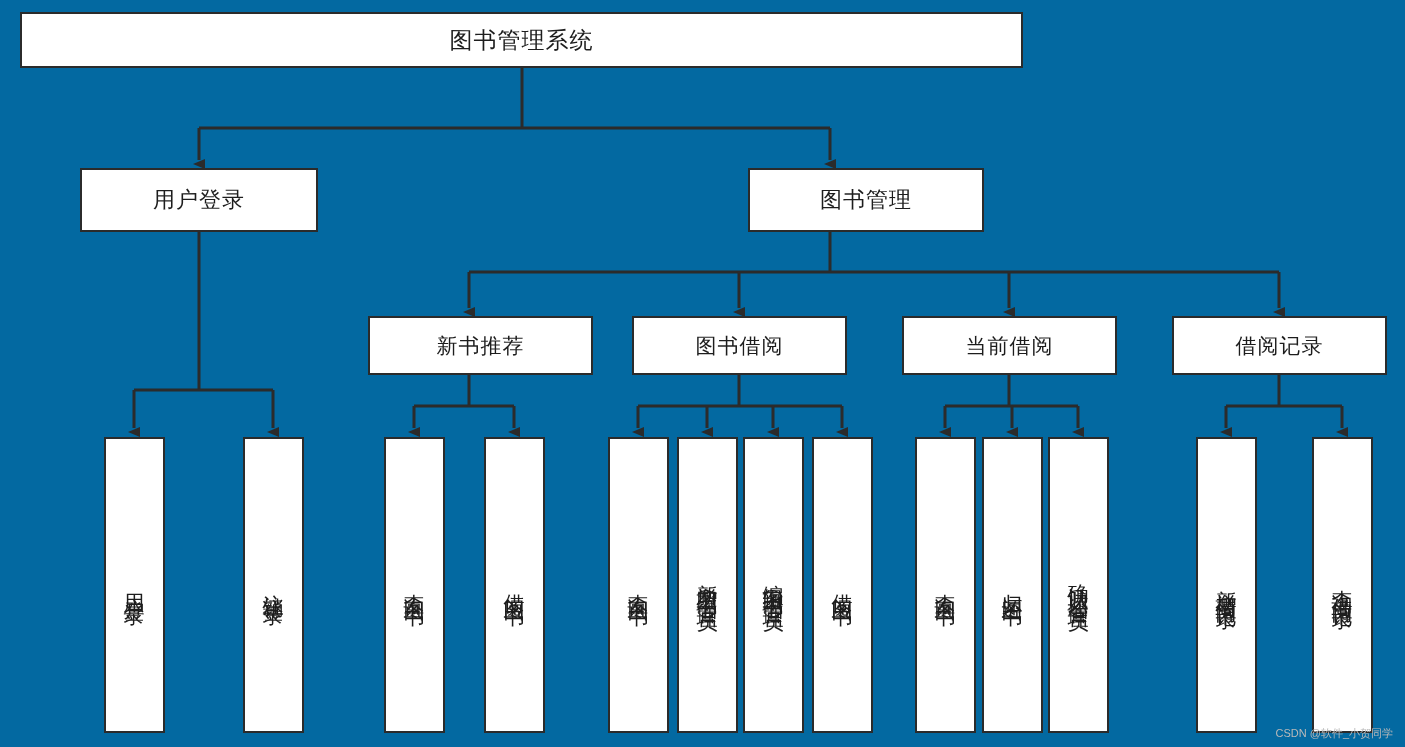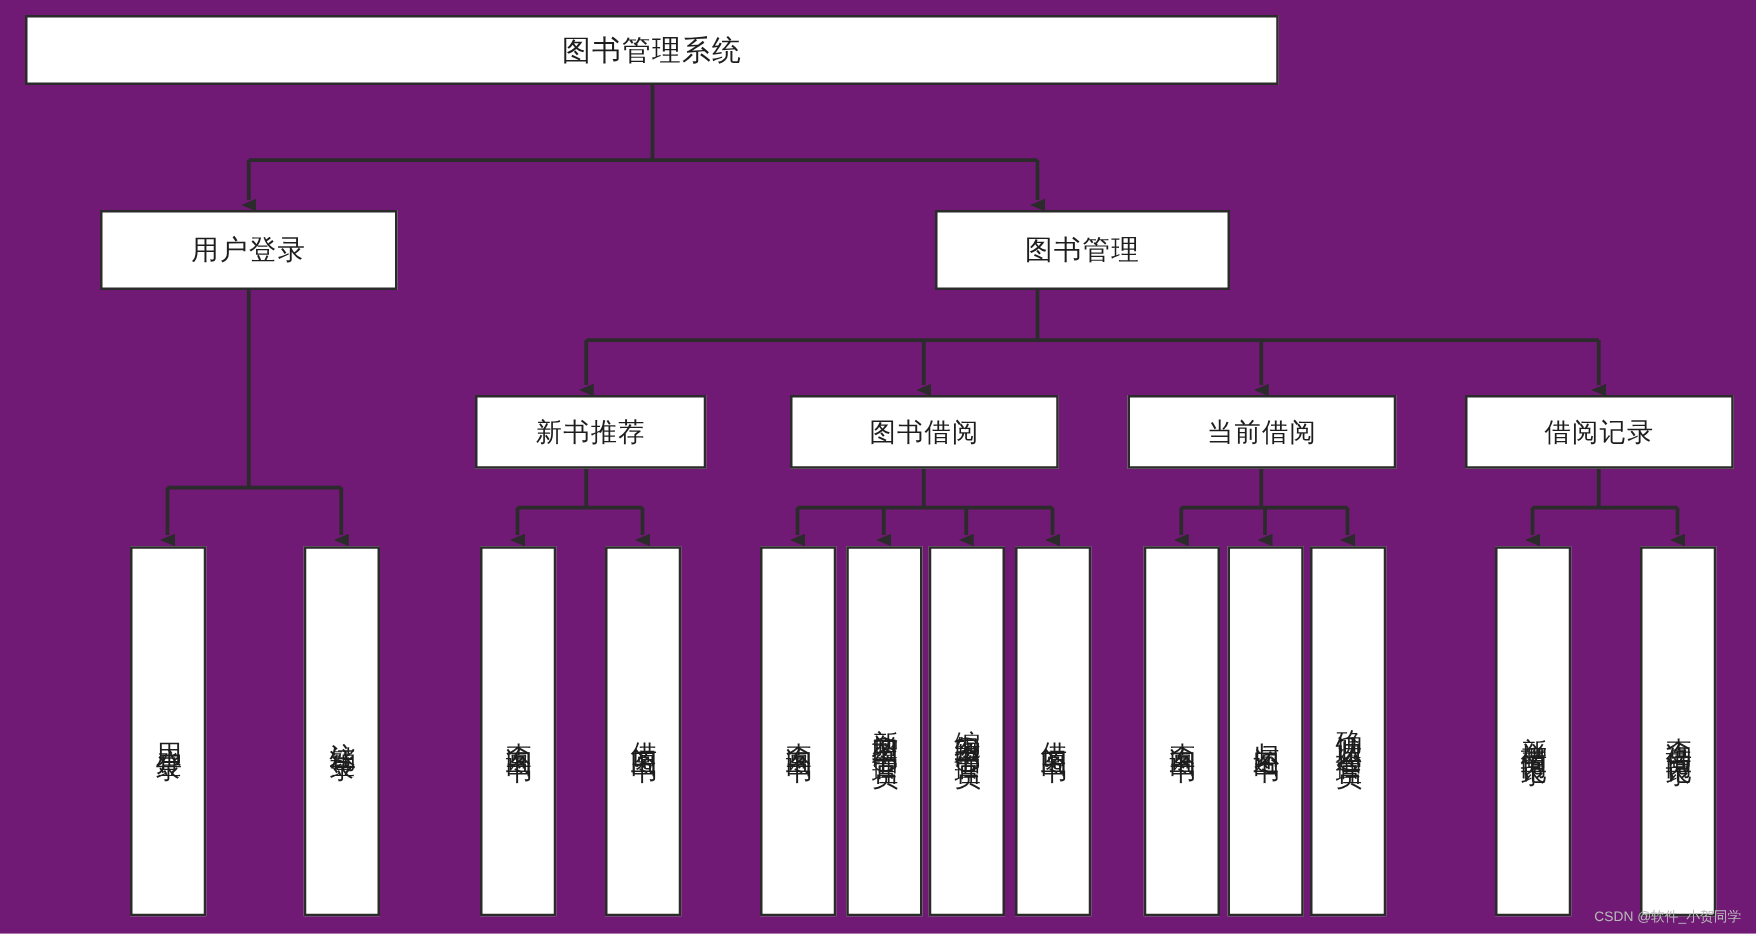--- a/index.html
+++ b/index.html
@@ -8,21 +8,21 @@
     padding: 0;
     background: #ffffff;
   }
   body {
     font-family: "Liberation Sans", "DejaVu Sans", sans-serif;
   }
   #canvas {
     position: relative;
     width: 1405px;
     height: 747px;
-    background: #701a75;
+    background: #0369a1;
     overflow: hidden;
   }
   
   #connectors {
     position: absolute;
     left: 0;
     top: 0;
     width: 1405px;
     height: 747px;
   }
@@ -142,21 +142,21 @@
     <span>图书管理系统</span>
   </div>
 
   <div class="node lvl2" style="left:80px; top:168px; width:238px; height:64px;">
     <span>用户登录</span>
   </div>
   <div class="node lvl2" style="left:712px; top:168px; width:236px; height:64px;margin-left:36px;">
     <span>图书管理</span>
   </div>
 
-  <div class="node lvl3" style="left:380px; top:316px; width:185px; height:59px;">
+  <div class="node lvl3" style="left:368px; top:316px; width:225px; height:59px;">
     <span>新书推荐</span>
   </div>
   <div class="node lvl3" style="left:632px; top:316px; width:215px; height:59px;">
     <span>图书借阅</span>
   </div>
   <div class="node lvl3" style="left:902px; top:316px; width:215px; height:59px;">
     <span>当前借阅</span>
   </div>
   <div class="node lvl3" style="left:1172px; top:316px; width:215px; height:59px;">
     <span>借阅记录</span>

